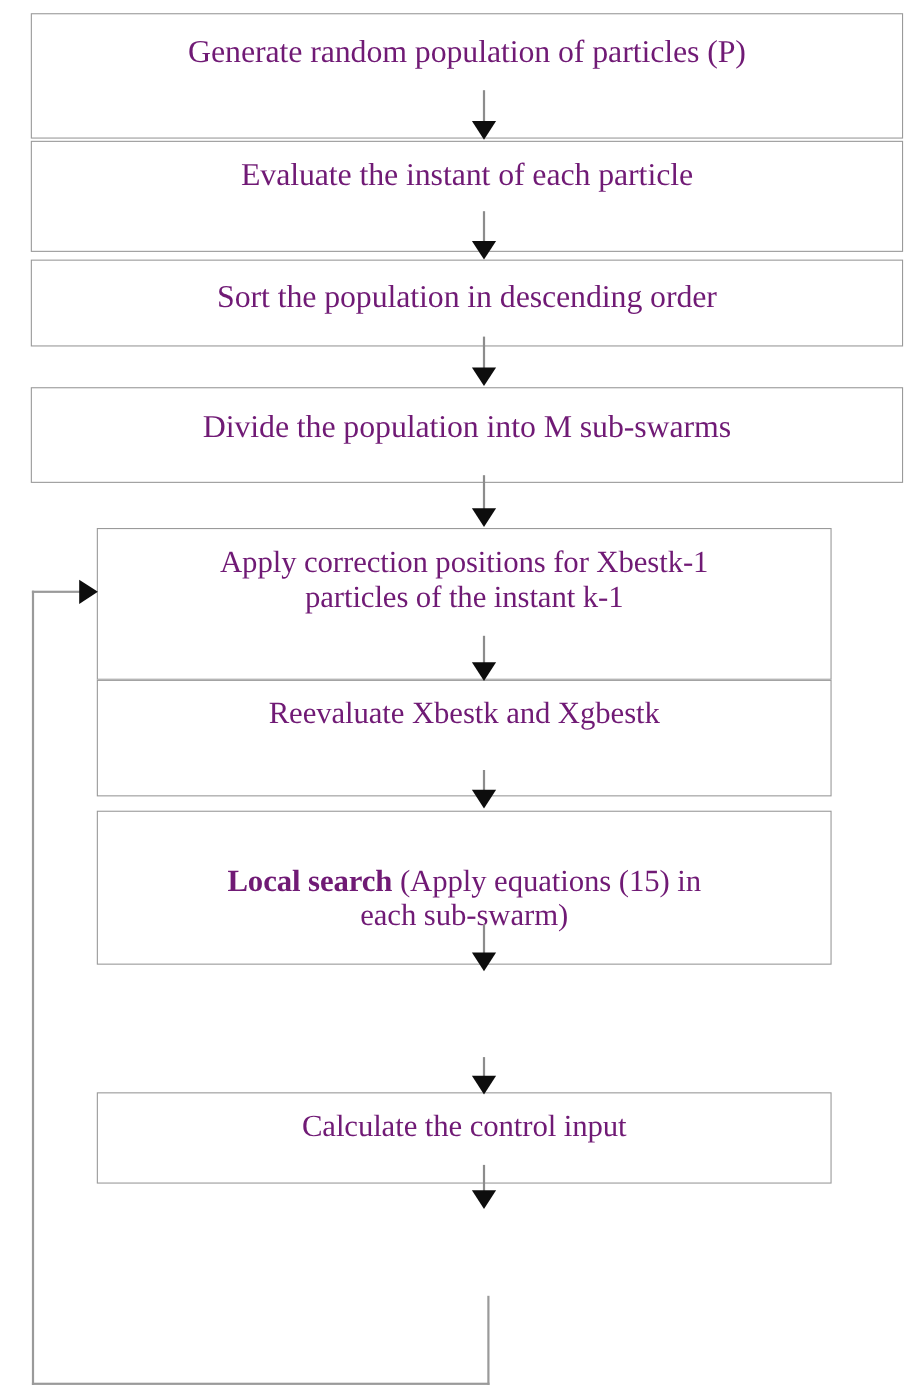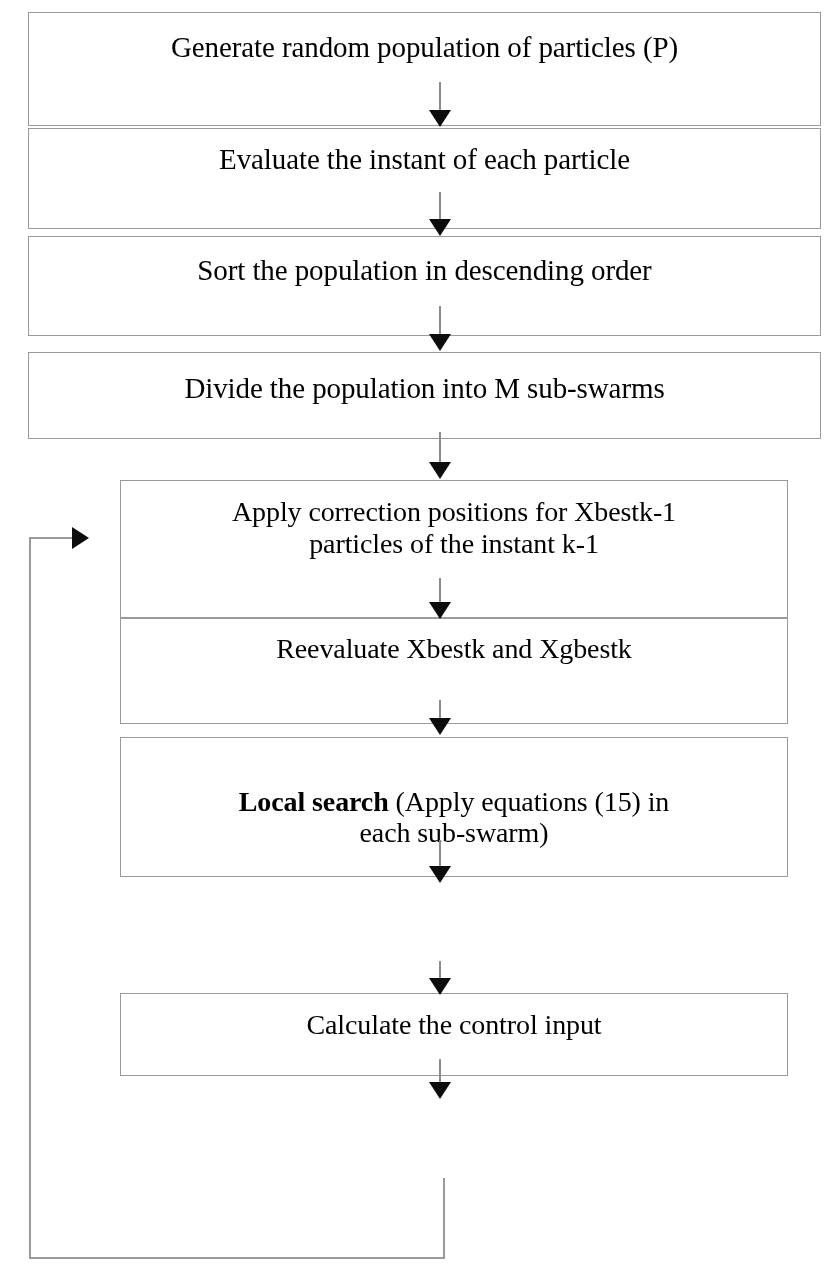--- a/index.html
+++ b/index.html
@@ -21,31 +21,31 @@
     position:absolute;
     box-sizing:border-box;
     border:1.4px solid #9a9a9a;
     background:#ffffff;
   }
   .box .txt{
     position:absolute;
     left:0;right:0;
     text-align:center;
     line-height:1.13;
-    color:#000000;
+    color:#701a75;
     white-space:pre-line;
     letter-spacing:-0.1px;
   }
 
   
   .outer{ left:28px; width:793px; }
   .outer .txt{ font-size:29px; }
 
   
-  .inner{ left:88px; width:668px;margin-left:32px; }
+  .inner{ left:88px; width:668px; }
   .inner .txt{ font-size:28px; }
 
   .bold-lead{ font-weight:bold; }
 
   
   .vline{
     position:absolute;
     width:2px;
     background:#8c8c8c;
   }
@@ -77,21 +77,21 @@
 <div id="canvas">
 
   <div class="box outer" style="top:12px;height:114px;">
     <div class="txt" style="top:18px;">Generate random population of particles (P)</div>
   </div>
 
   <div class="box outer" style="top:128px;height:101px;">
     <div class="txt" style="top:14px;">Evaluate the instant of each particle</div>
   </div>
 
-  <div class="box outer" style="top:236px;height:100px;">
+  <div class="box outer" style="top:236px;height:79px;">
     <div class="txt" style="top:17px;">Sort the population in descending order</div>
   </div>
 
   <div class="box outer" style="top:352px;height:87px;">
     <div class="txt" style="top:19px;">Divide the population into M sub-swarms</div>
   </div>
 
   <div class="box inner" style="top:480px;height:138px;">
     <div class="txt" style="top:15px;">Apply correction positions for Xbestk-1
 particles of the instant k-1</div>

